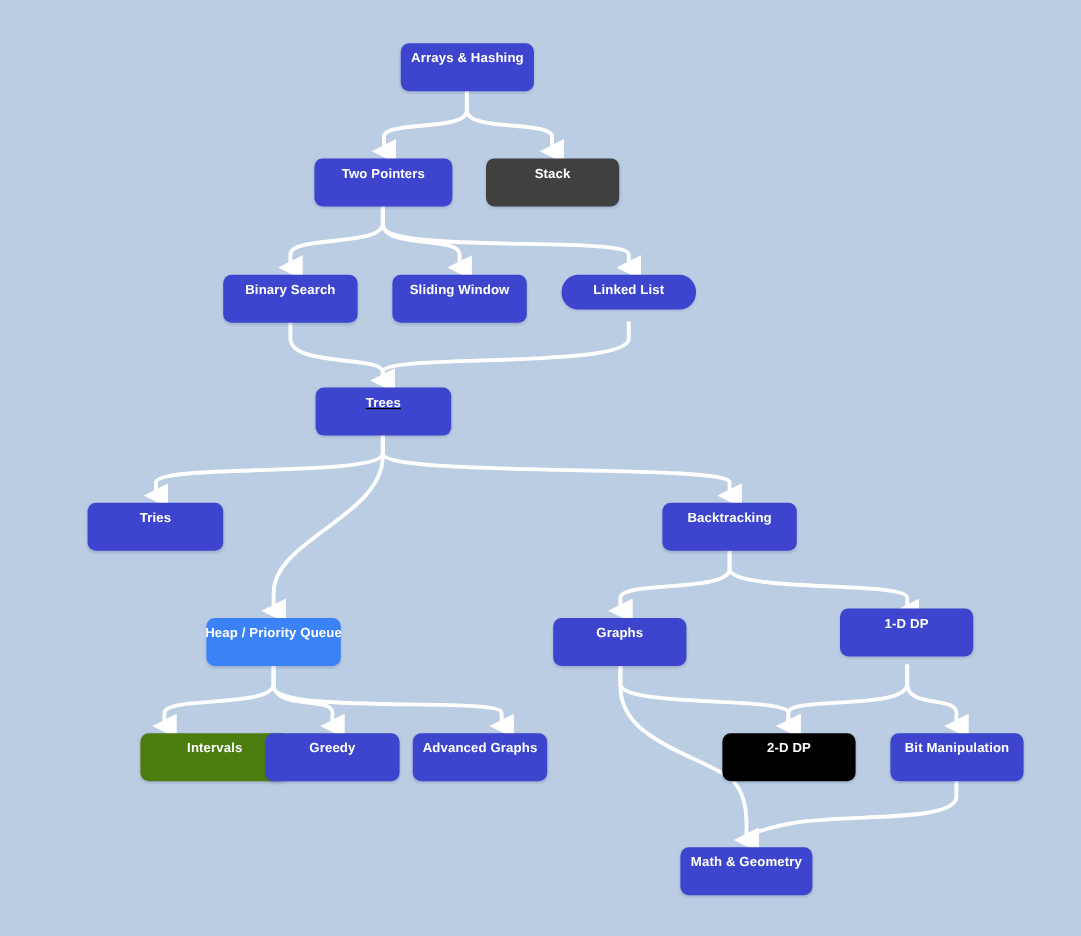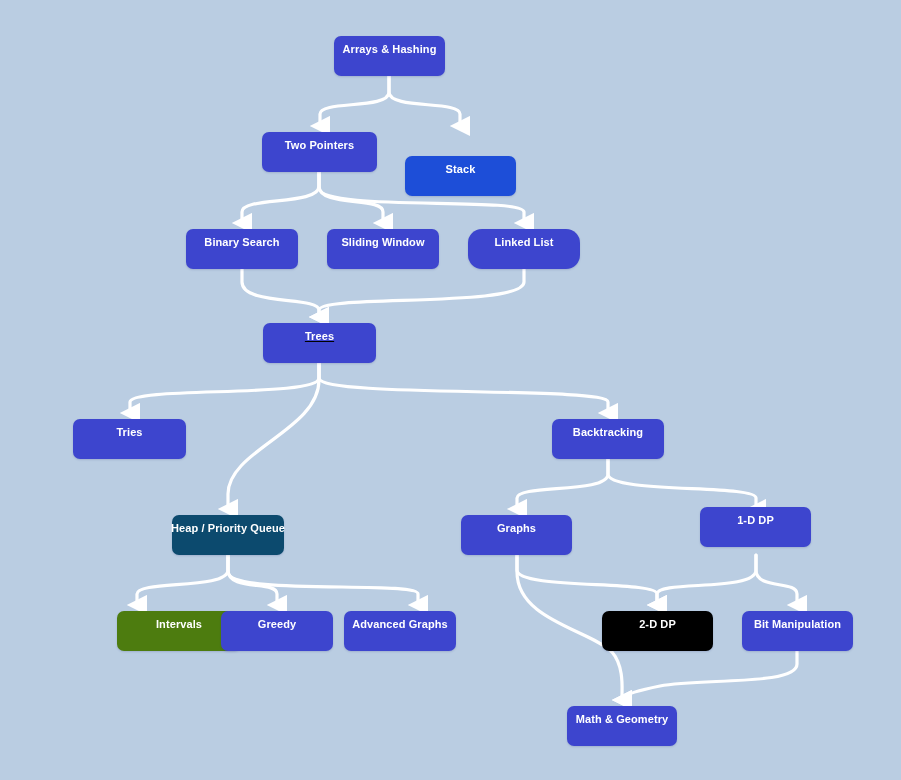--- a/index.html
+++ b/index.html
@@ -105,39 +105,39 @@
         <div class="node-progress-track">
           <div class="node-progress-fill" style="width: 100%;"></div>
         </div>
       </div>
       <div class="node" style="left: 262px; top: 132px; width: 115px; height: 40px; background: rgb(61, 69, 206);">
         <div class="node-label">Two Pointers</div>
         <div class="node-progress-track">
           <div class="node-progress-fill" style="width: 100%;"></div>
         </div>
       </div>
-      <div class="node" style="left: 405px; top: 132px; width: 111px; height: 40px; background: #1d4ed8; margin-top: 24px;">
+      <div class="node" style="left: 405px; top: 132px; width: 111px; height: 40px; background: #404040;">
         <div class="node-label">Stack</div>
         <div class="node-progress-track">
           <div class="node-progress-fill" style="width: 100%;"></div>
         </div>
       </div>
       <div class="node" style="left: 186px; top: 229px; width: 112px; height: 40px; background: rgb(61, 69, 206);">
         <div class="node-label">Binary Search</div>
         <div class="node-progress-track">
           <div class="node-progress-fill" style="width: 100%;"></div>
         </div>
       </div>
       <div class="node" style="left: 327px; top: 229px; width: 112px; height: 40px; background: rgb(61, 69, 206);">
         <div class="node-label">Sliding Window</div>
         <div class="node-progress-track">
           <div class="node-progress-fill" style="width: 100%;"></div>
         </div>
       </div>
-      <div class="node" style="left: 468px; top: 229px; width: 112px; height: 40px; background: rgb(61, 69, 206); border-radius: 14px;">
+      <div class="node" style="left: 468px; top: 229px; width: 112px; height: 29px; background: rgb(61, 69, 206); border-radius: 14px;">
         <div class="node-label">Linked List</div>
         <div class="node-progress-track">
           <div class="node-progress-fill" style="width: 100%;"></div>
         </div>
       </div>
       <div class="node" style="left: 263px; top: 323px; width: 113px; height: 40px; background: rgb(61, 69, 206); text-decoration: underline;">
         <div class="node-label">Trees</div>
         <div class="node-progress-track">
           <div class="node-progress-fill" style="width: 100%;"></div>
         </div>
@@ -147,21 +147,21 @@
         <div class="node-progress-track">
           <div class="node-progress-fill" style="width: 100%;"></div>
         </div>
       </div>
       <div class="node" style="left: 552px; top: 419px; width: 112px; height: 40px; background: rgb(61, 69, 206);">
         <div class="node-label">Backtracking</div>
         <div class="node-progress-track">
           <div class="node-progress-fill" style="width: 100%;"></div>
         </div>
       </div>
-      <div class="node" style="left: 172px; top: 515px; width: 112px; height: 40px; background: #0c4a6e;">
+      <div class="node" style="left: 172px; top: 515px; width: 112px; height: 40px; background: #3b82f6;">
         <div class="node-label">Heap / Priority Queue</div>
         <div class="node-progress-track">
           <div class="node-progress-fill" style="width: 100%;"></div>
         </div>
       </div>
       <div class="node" style="left: 461px; top: 515px; width: 111px; height: 40px; background: rgb(61, 69, 206); gap: 40px;">
         <div class="node-label">Graphs</div>
         <div class="node-progress-track">
           <div class="node-progress-fill" style="width: 100%;"></div>
         </div>

